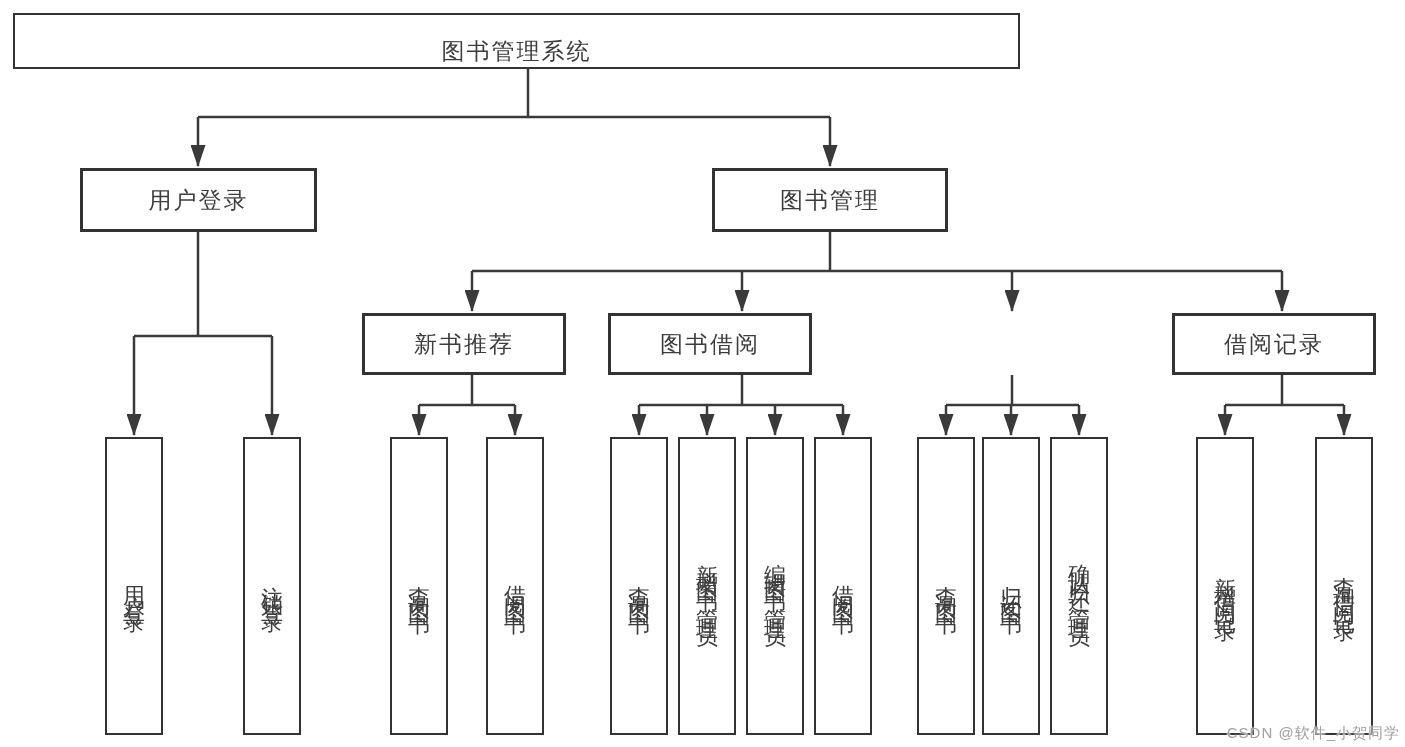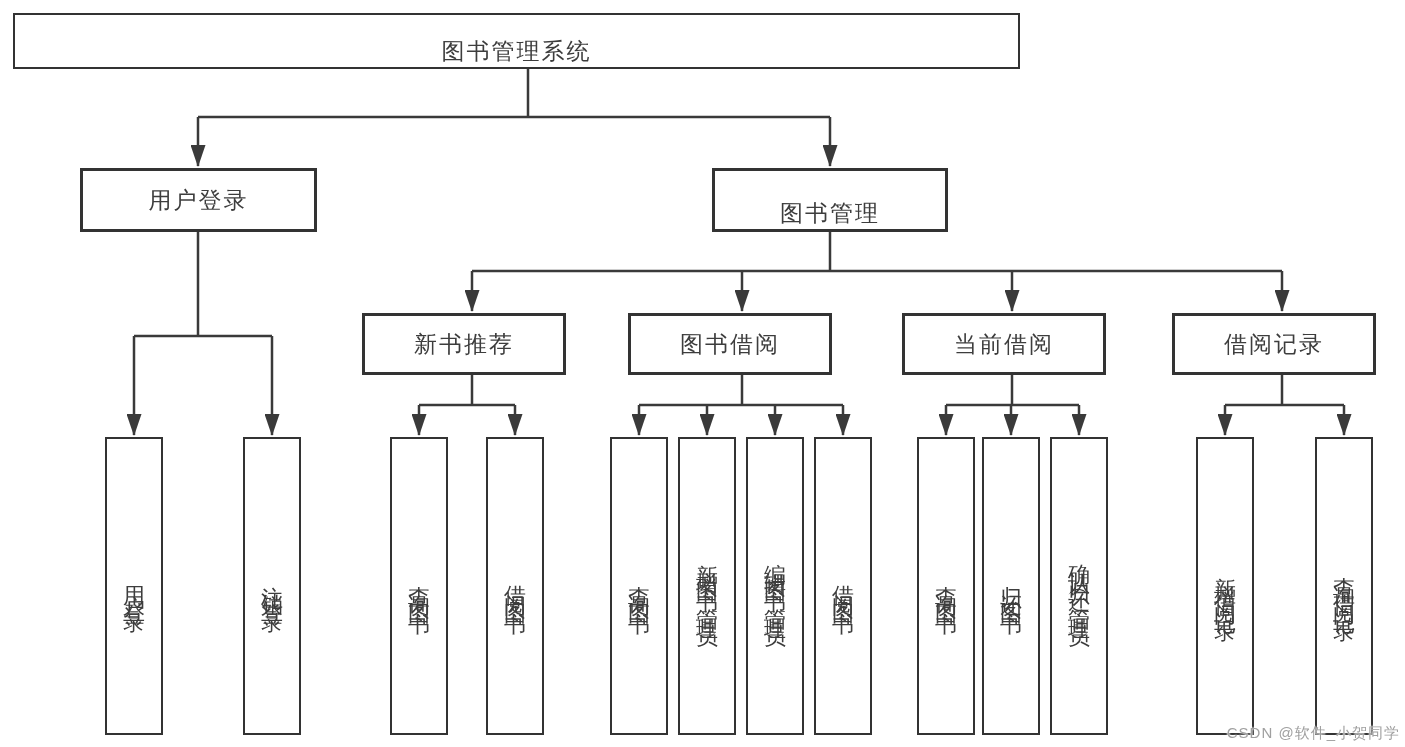--- a/index.html
+++ b/index.html
@@ -35,24 +35,24 @@
     align-items: center;
     justify-content: center;
     color: #3d3d3d;
     font-size: 23px;
     letter-spacing: 2px;
     white-space: nowrap;
   }
 
   .root-node   { left: 13px;   top: 13px;  width: 1007px; height: 56px; border-width: 2.5px; align-items: flex-end; }
   .l2-a        { left: 80px;   top: 168px; width: 237px;  height: 64px; }
-  .l2-b        { left: 712px;  top: 168px; width: 236px;  height: 64px; align-items: flex-end; }
+  .l2-b        { left: 712px;  top: 168px; width: 236px;  height: 64px; }
   .l3          { top: 313px;   width: 204px; height: 62px; }
   .l3-0 { left: 362px; }
-  .l3-1 { left: 628px; }
+  .l3-1 { left: 608px; }
   .l3-2 { left: 902px; }
   .l3-3 { left: 1172px; }
 
   
   .vnode {
     position: absolute;
     top: 437px;
     width: 58px;
     height: 298px;
     background: #ffffff;
@@ -149,23 +149,20 @@
   <div class="hnode l2-b">
     <span>图书管理</span>
   </div>
 
   <div class="hnode l3 l3-0">
     <span>新书推荐</span>
   </div>
   <div class="hnode l3 l3-1">
     <span>图书借阅</span>
   </div>
-  <div class="hnode l3 l3-2">
-    <span>当前借阅</span>
-  </div>
   <div class="hnode l3 l3-3">
     <span>借阅记录</span>
   </div>
 
   <div class="vnode v-0">
     <span>用户登录</span>
   </div>
   <div class="vnode v-1">
     <span>注销登录</span>
   </div>

